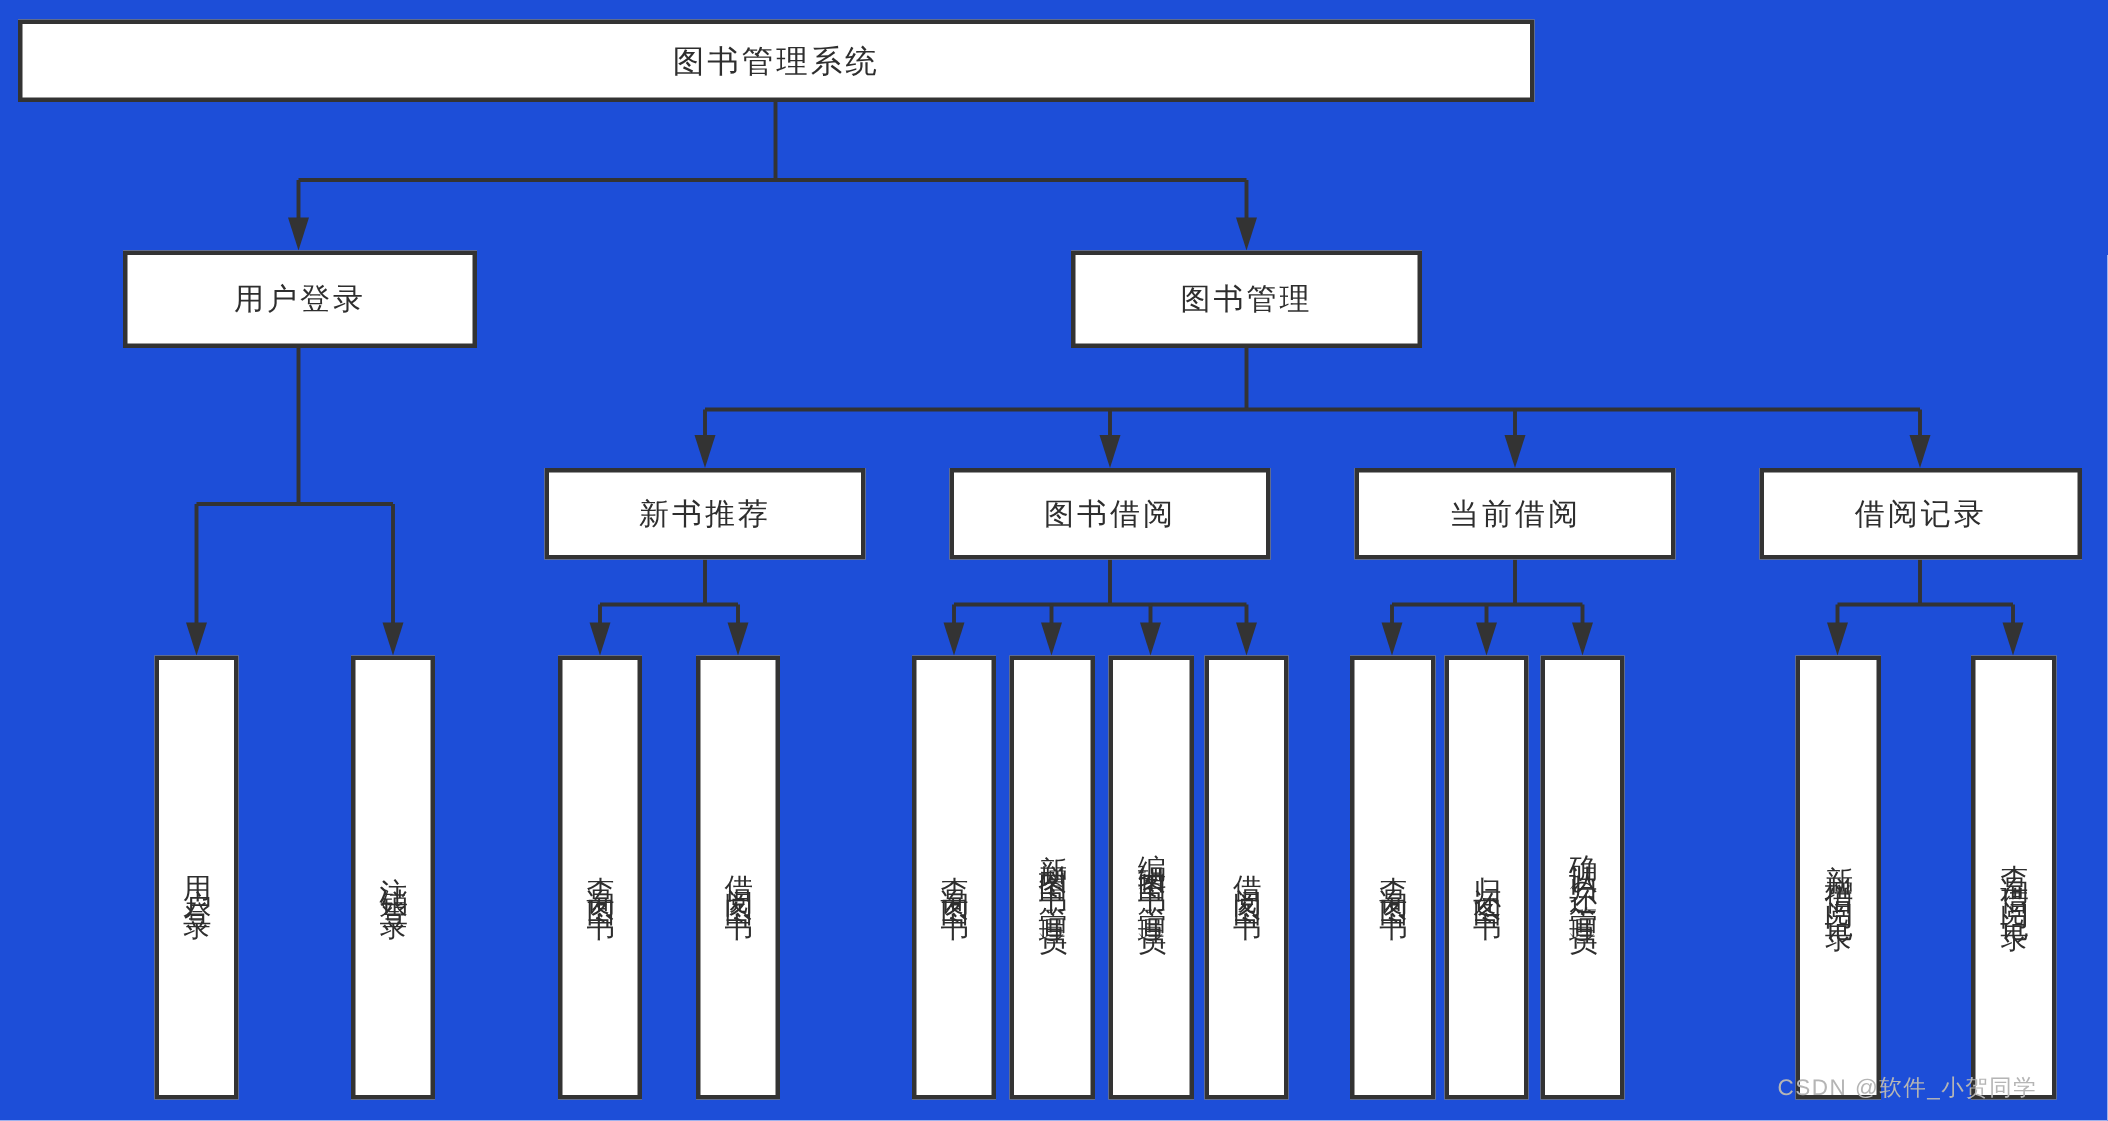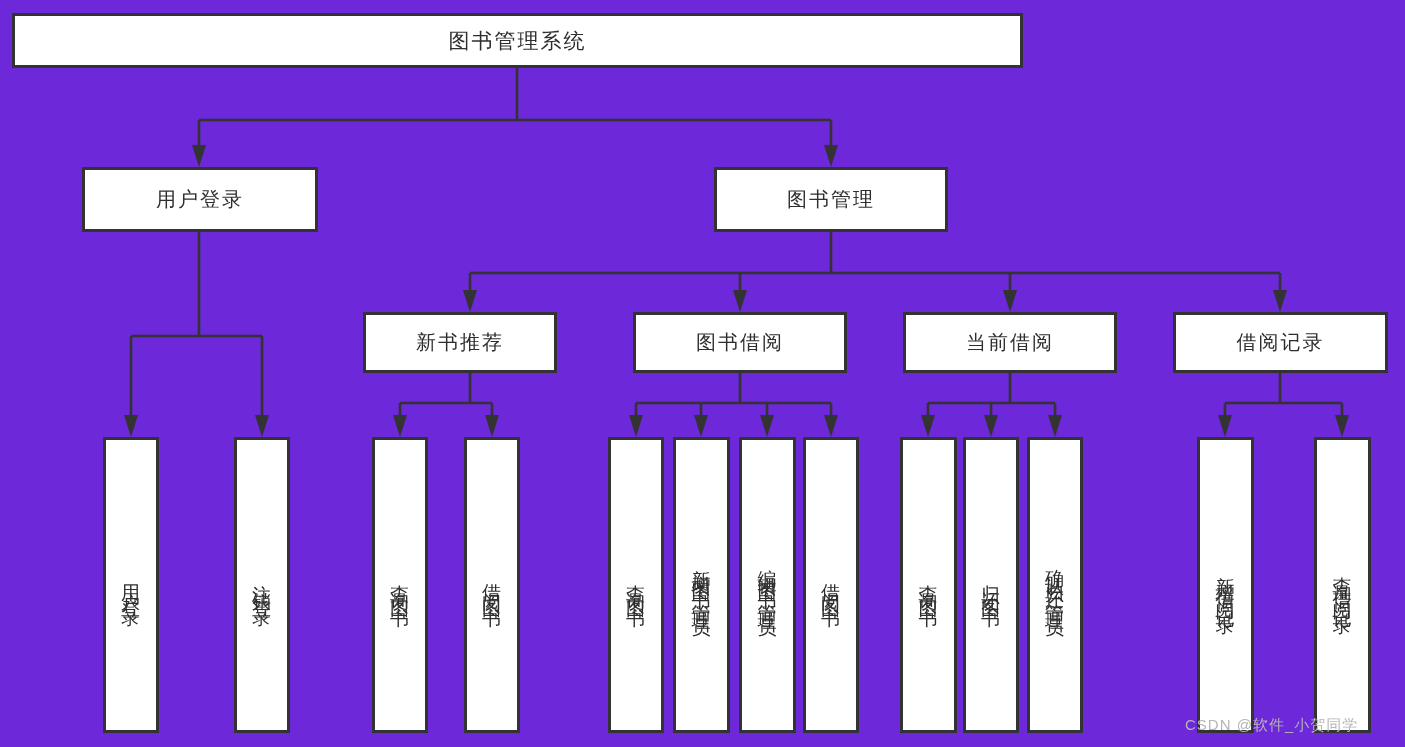--- a/index.html
+++ b/index.html
@@ -5,21 +5,21 @@
   html, body {
     margin: 0;
     padding: 0;
     background: #ffffff;
     font-family: "Liberation Sans", "DejaVu Sans", sans-serif;
   }
   #canvas {
     position: relative;
     width: 1405px;
     height: 747px;
-    background: #6d28d9;
+    background: #1d4ed8;
     overflow: hidden;
   }
   #wires {
     position: absolute;
     left: 0; top: 0;
     width: 1405px; height: 747px;
     z-index: 1;
   }
   .node {
     position: absolute;
@@ -145,21 +145,21 @@
     <span>图书管理系统</span>
   </div>
 
   <div class="node h" style="left:82px; top:167px; width:236px; height:65px;">
     <span>用户登录</span>
   </div>
   <div class="node h" style="left:714px; top:167px; width:234px; height:65px;text-align:center;">
     <span>图书管理</span>
   </div>
 
-  <div class="node h" style="left:363px; top:312px; width:194px; height:61px;">
+  <div class="node h" style="left:363px; top:312px; width:214px; height:61px;">
     <span>新书推荐</span>
   </div>
   <div class="node h" style="left:633px; top:312px; width:214px; height:61px;">
     <span>图书借阅</span>
   </div>
   <div class="node h" style="left:903px; top:312px; width:214px; height:61px;">
     <span>当前借阅</span>
   </div>
   <div class="node h" style="left:1173px; top:312px; width:215px; height:61px;">
     <span>借阅记录</span>

